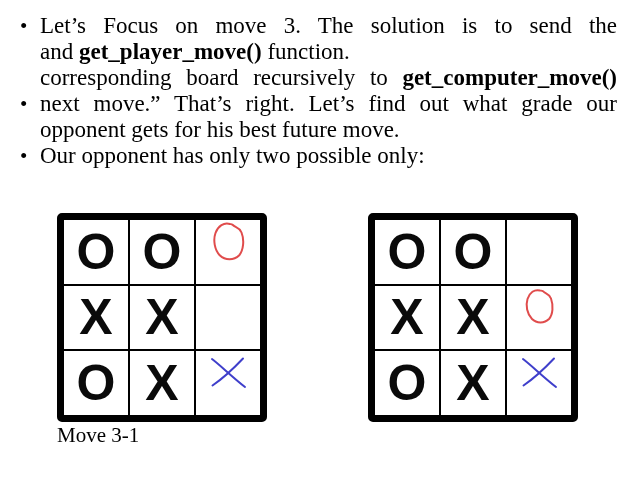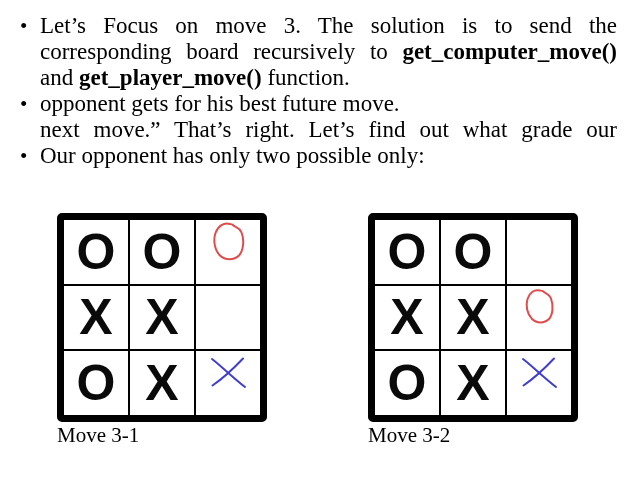--- a/index.html
+++ b/index.html
@@ -48,30 +48,30 @@
 <body>
 
 <div class="slide">
 
   <div class="content">
 
     <div class="bullet-item">
       <span class="bullet-marker">•</span>
       <div class="bullet-text">
         <span class="tline stretch"><span>Let’s Focus on move 3. The solution is to send the</span></span>
+        <span class="tline"><span>and </span><span class="bold">get_player_move()</span><span> function.</span></span>
         <span class="tline stretch"><span>corresponding board recursively to </span><span class="bold">get_computer_move()</span></span>
-        <span class="tline"><span>and </span><span class="bold">get_player_move()</span><span> function.</span></span>
       </div>
     </div>
 
     <div class="bullet-item">
       <span class="bullet-marker">•</span>
       <div class="bullet-text">
+        <span class="tline stretch"><span>next move.” That’s right. Let’s find out what grade our</span></span>
         <span class="tline"><span>opponent gets for his best future move.</span></span>
-        <span class="tline stretch"><span>next move.” That’s right. Let’s find out what grade our</span></span>
       </div>
     </div>
 
     <div class="bullet-item">
       <span class="bullet-marker">•</span>
       <div class="bullet-text">
         <span class="tline"><span>Our opponent has only two possible only:</span></span>
       </div>
     </div>
 
@@ -117,15 +117,14 @@
       <div class="cell">
         <svg class="annot" width="40" height="33" viewBox="0 0 40 33">
           <path d="M 4,3 C 12,9 23,20 37,31" fill="none" stroke-width="2" stroke-linecap="round" stroke="#3f3fcb"></path>
           <path d="M 35,2.5 C 27,11 14,23 4.5,29.5" fill="none" stroke-width="2" stroke-linecap="round" stroke="#3f3fcb"></path>
         </svg>
       </div>
     </div>
   </div>
 
   <div class="caption caption-1">Move 3-1</div>
-  <div class="caption caption-2">Move 3-2</div>
 
 </div>
 
 </body></html>

